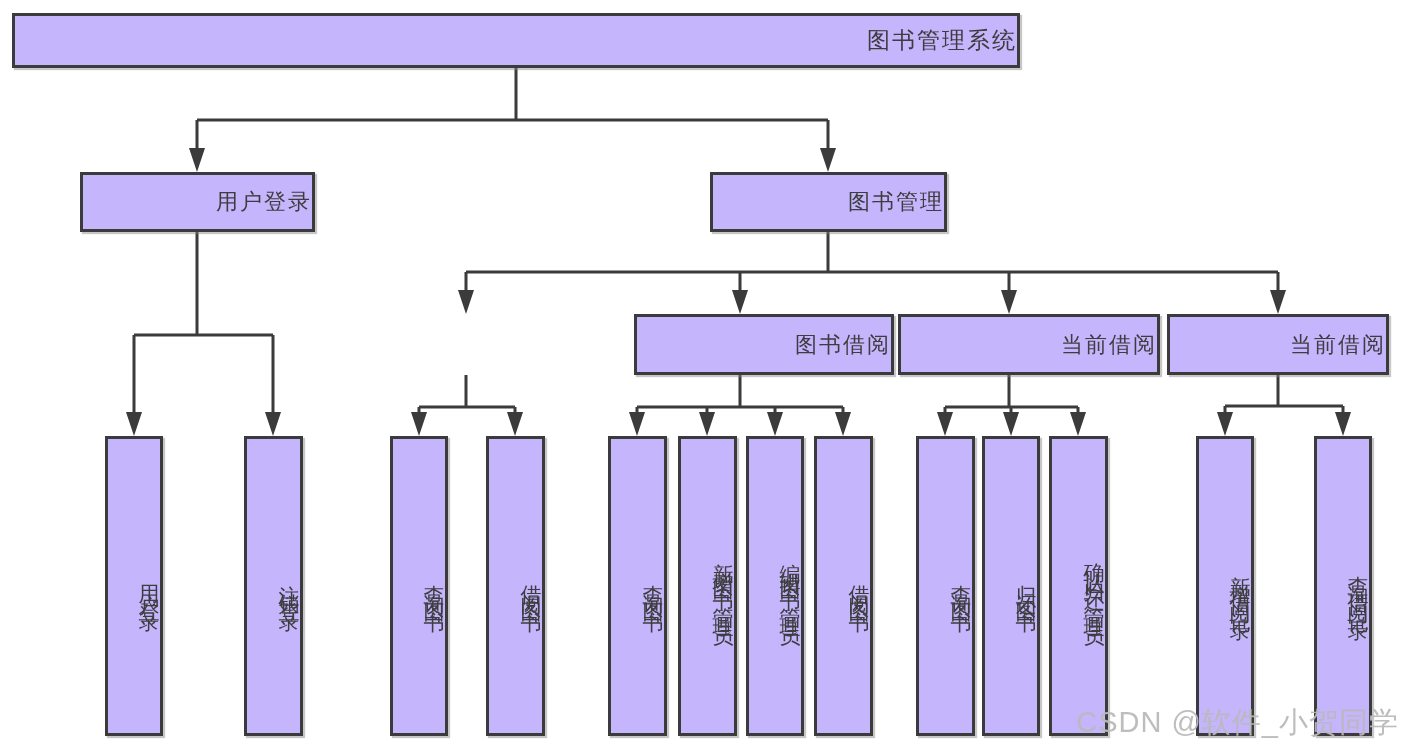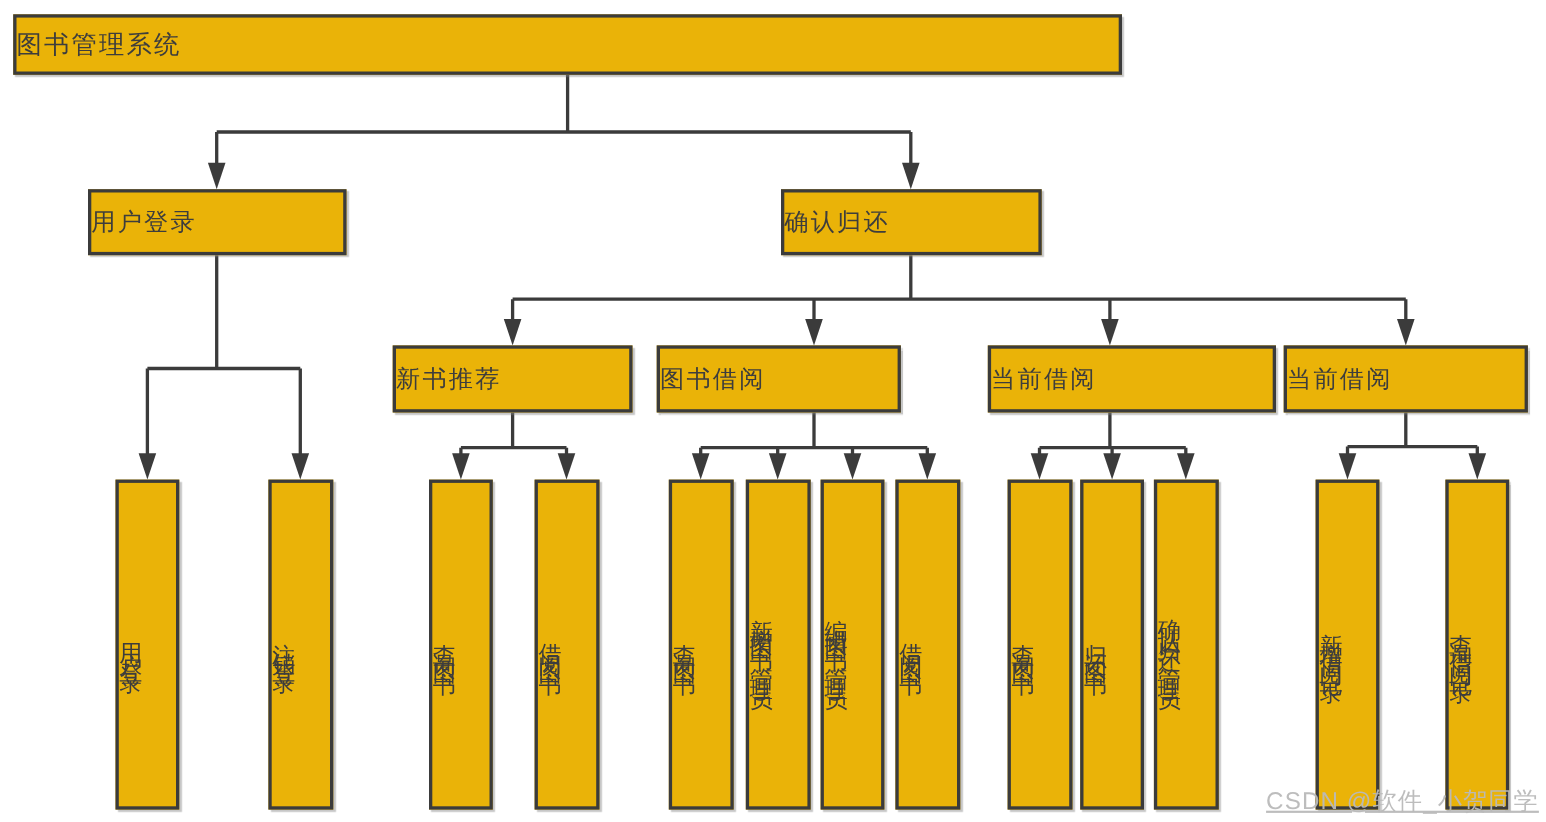--- a/index.html
+++ b/index.html
@@ -2,33 +2,33 @@
 <html><head>
 <meta charset="utf-8">
 <style>
   html,body{margin:0;padding:0;background:#ffffff;}
   #canvas{
     position:relative;width:1405px;height:747px;background:#ffffff;overflow:hidden;
     font-family:"Liberation Sans","DejaVu Sans",sans-serif;color:#3d3d3d;
   }
   #wires{position:absolute;left:0;top:0;width:1405px;height:747px;}
   .box{
-    position:absolute;box-sizing:border-box;background:#eab308;
+    position:absolute;box-sizing:border-box;background:#c4b5fd;
     border:3px solid #3b3b3b;box-shadow:2px 2px 1px rgba(130,130,130,0.45);
-    display:flex;align-items:center;justify-content:flex-start;
+    display:flex;align-items:center;justify-content:flex-end;
   }
   .hlabel{font-size:22px;letter-spacing:2px;white-space:nowrap;}
   .vlabel{
     writing-mode:vertical-rl;text-orientation:mixed;
     font-size:21px;letter-spacing:9px;line-height:1;white-space:nowrap;
   }
   .root .hlabel{font-size:23px;}
   #watermark{
     position:absolute;right:6px;bottom:4px;z-index:5;
-    font-size:22px;color:rgba(185,185,185,0.95);letter-spacing:1px;white-space:nowrap;text-decoration:underline;
+    font-size:29px;color:rgba(185,185,185,0.95);letter-spacing:1px;white-space:nowrap;
   }
 </style>
 </head>
 <body>
 
 <div id="canvas">
 
   <svg id="wires" viewBox="0 0 1405 747" xmlns="http://www.w3.org/2000/svg">
     <g stroke="#3b3b3b" stroke-width="3" fill="none">
 
@@ -70,27 +70,24 @@
   </svg>
 
   <div class="box root" style="left:12px;top:13px;width:1008px;height:55px;">
     <span class="hlabel">图书管理系统</span>
   </div>
 
   <div class="box" style="left:80px;top:172px;width:235px;height:60px;">
     <span class="hlabel">用户登录</span>
   </div>
   <div class="box" style="left:710px;top:172px;width:237px;height:60px;">
-    <span class="hlabel">确认归还</span>
+    <span class="hlabel">图书管理</span>
   </div>
 
-  <div class="box" style="left:357px;top:314px;width:218px;height:61px;">
-    <span class="hlabel">新书推荐</span>
-  </div>
-  <div class="box" style="left:597px;top:314px;width:222px;height:61px;">
+  <div class="box" style="left:634px;top:314px;width:260px;height:61px;">
     <span class="hlabel">图书借阅</span>
   </div>
   <div class="box" style="left:898px;top:314px;width:262px;height:61px;">
     <span class="hlabel">当前借阅</span>
   </div>
   <div class="box" style="left:1167px;top:314px;width:222px;height:61px;">
     <span class="hlabel">当前借阅</span>
   </div>
 
   <div class="box" style="left:105px;top:436px;width:58px;height:300px;">

